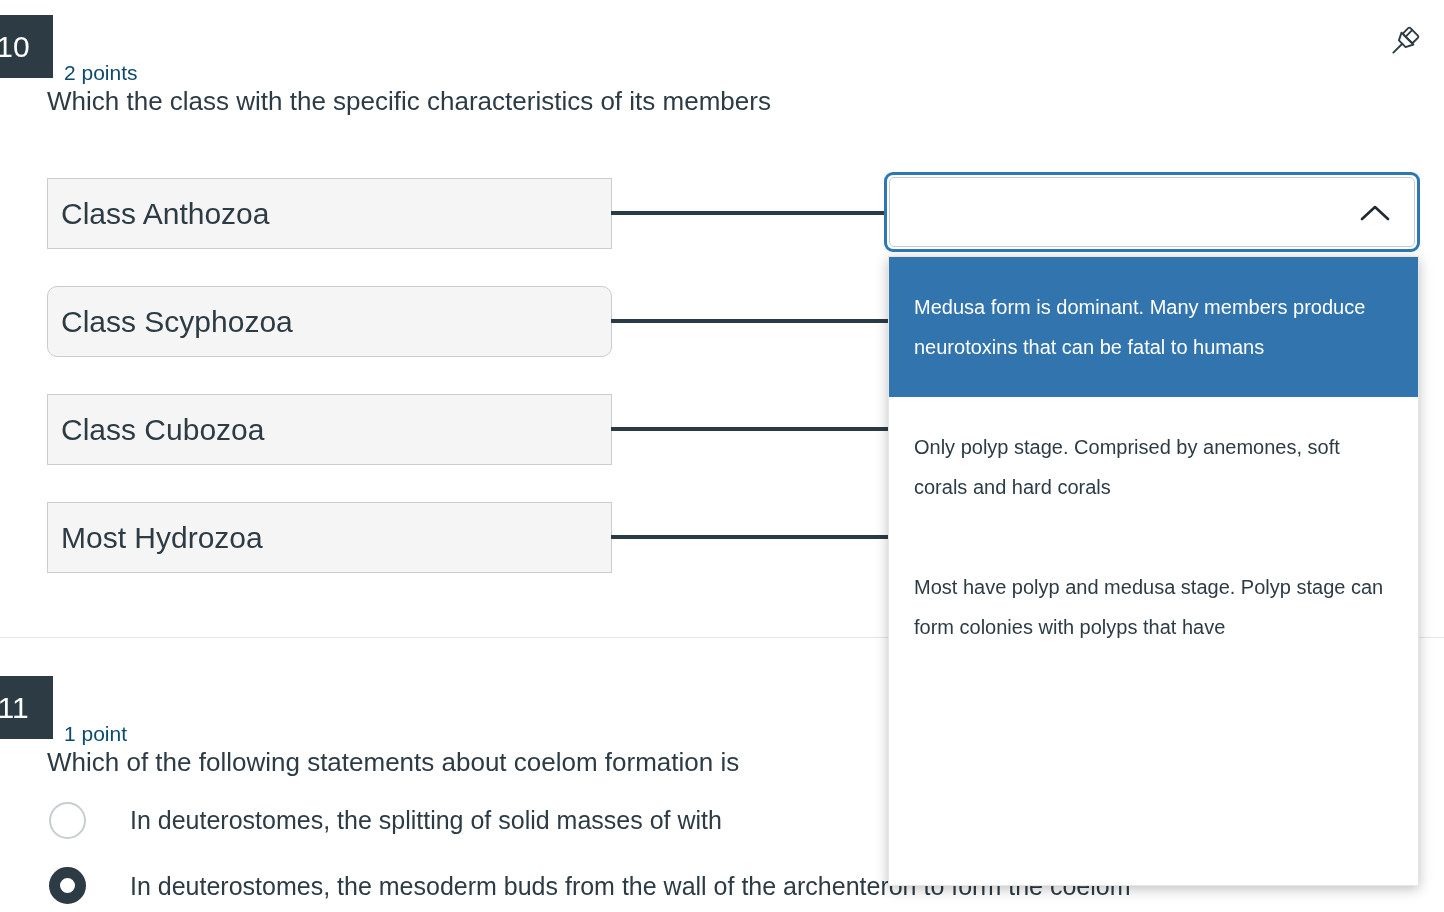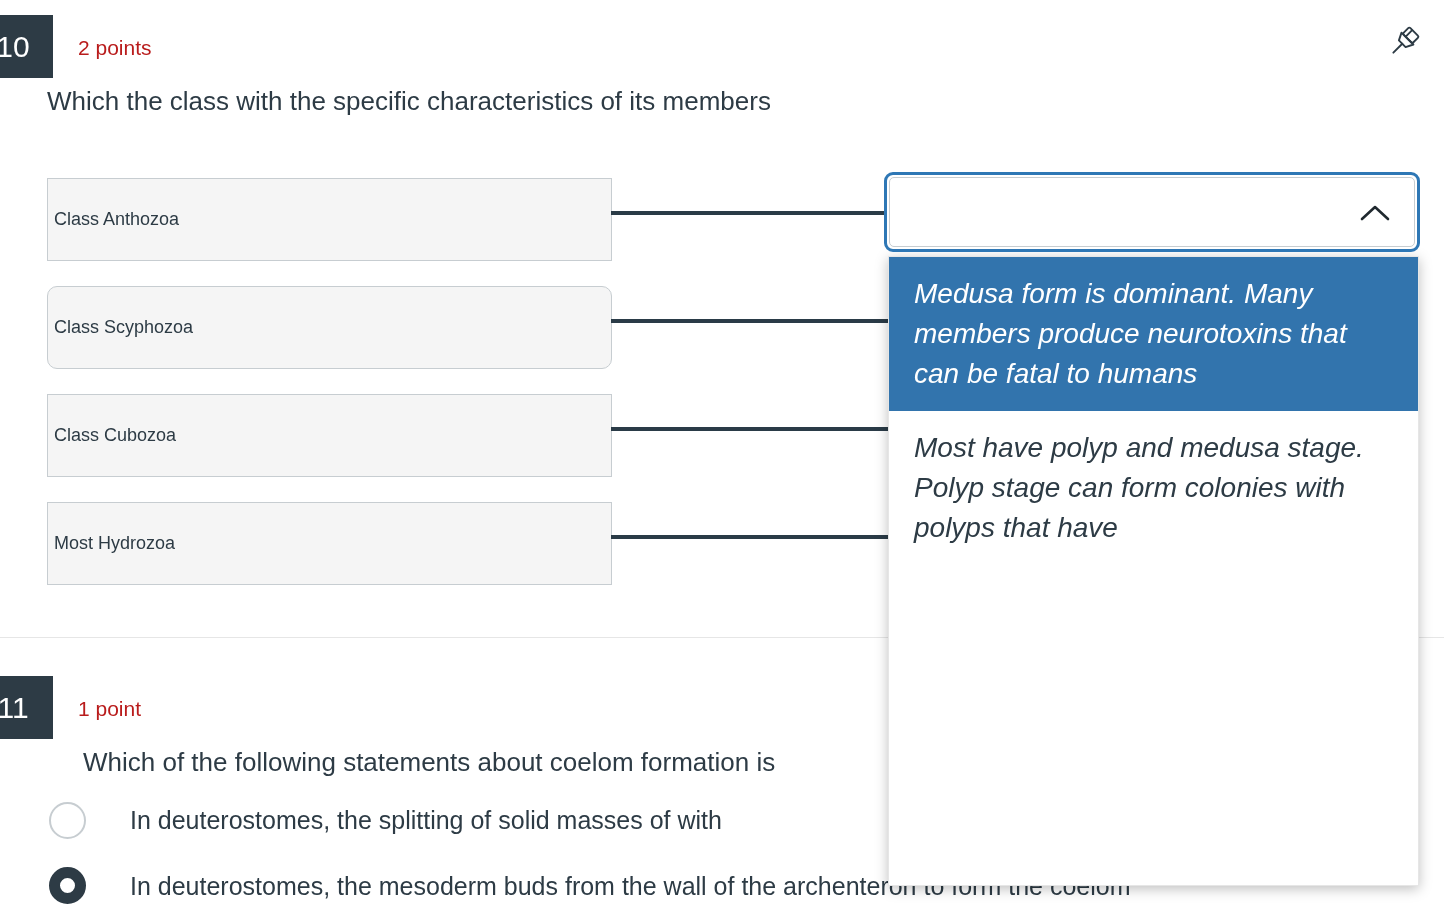--- a/index.html
+++ b/index.html
@@ -7,44 +7,44 @@
   body {
     width:1444px; height:912px; position:relative; overflow:hidden;
     background:#ffffff; color:#2D3B45;
     font-family:"Liberation Sans", sans-serif;
   }
   .badge {
     position:absolute; left:-27px; width:80px; height:63px;
     background:#2D3B45; color:#fff; display:flex; align-items:center;
     justify-content:center; font-size:30px; z-index:1;
   }
-  .points { position:absolute; left:78px; font-size:21px; color:#b91c1c; z-index:1; }
+  .points { position:absolute; left:64px; font-size:21px; color:#0c4a6e; z-index:1;margin-top:25px; }
   .qtitle { position:absolute; left:47px; font-size:26px; color:#2D3B45; white-space:nowrap; z-index:1; }
   .pin { position:absolute; top:22px; right:20px; width:42px; height:42px; z-index:2; cursor:pointer; }
   .match-box {
-    position:absolute; left:47px; width:565px; height:83px;
+    position:absolute; left:47px; width:565px; height:71px;
     background:#F5F5F5; border:1px solid #C7CDD1;
-    display:flex; align-items:center; padding-left:6px; font-size:18px; z-index:1;
+    display:flex; align-items:center; padding-left:13px; font-size:30px; z-index:1;
   }
   .connector { position:absolute; left:611px; width:277px; height:4px; background:#2A3B47; z-index:2; }
   .select-box {
     position:absolute; left:884px; top:172px; width:536px; height:80px;
     border:3px solid #2E77B5; border-radius:9px; background:#fff; z-index:6;
   }
   .select-inner {
     position:absolute; inset:2px; border:1px solid #C7CDD1; border-radius:5px;
     background:#fff; display:flex; align-items:center; padding:0 20px; font-size:25px;
   }
   .select-chevron { position:absolute; right:27px; top:29px; }
   .dropdown {
     position:absolute; left:888px; top:256px; width:531px; height:630px;
     background:#fff; z-index:5; overflow:hidden;
     box-shadow:0 3px 12px rgba(0,0,0,0.25); border:1px solid #E6E6E6;
   }
-  .opt { padding:17px 25px; font-size:28px; line-height:40px; color:#2D3B45; cursor:pointer;font-style:italic; }
+  .opt { padding:30px 25px; font-size:20px; line-height:40px; color:#2D3B45; cursor:pointer; }
   .opt.highlight { background:#3274AD; color:#ffffff; }
   .divider { position:absolute; left:0; top:637px; width:1444px; height:1px; background:#E6E6E6; z-index:0; }
   .radio {
     position:absolute; left:49px; width:37px; height:37px; border-radius:50%;
     background:#fff; z-index:1; cursor:pointer;
   }
   .radio.unselected { border:2px solid #C7CDD1; }
   .radio.selected   { border:11px solid #2D3B45; }
   .radio-label {
     position:absolute; left:130px; font-size:25px; white-space:nowrap; z-index:1; cursor:pointer;
@@ -89,29 +89,30 @@
 
 <div class="select-box">
   <div class="select-inner"></div>
   <svg class="select-chevron" width="30" height="18" viewBox="0 0 30 18">
     <polyline points="2,15 15,3 28,15" fill="none" stroke="#20292F" stroke-width="2.6" stroke-linecap="round" stroke-linejoin="round"></polyline>
   </svg>
 </div>
 
 <div class="dropdown">
   <div class="opt highlight">Medusa form is dominant. Many members produce neurotoxins that can be fatal to humans</div>
+  <div class="opt">Only polyp stage. Comprised by anemones, soft corals and hard corals</div>
   <div class="opt">Most have polyp and medusa stage. Polyp stage can form colonies with polyps that have</div>
 </div>
 
 <div class="divider"></div>
 
 <div class="badge" style="top:676px;">
   <span>11</span>
 </div>
 <div class="points" style="top:697px;">1 point</div>
 
-<div class="qtitle" style="top:747px;margin-left:36px;">Which of the following statements about coelom formation is</div>
+<div class="qtitle" style="top:747px;">Which of the following statements about coelom formation is</div>
 
 <div class="radio unselected" style="top:802px;"></div>
 <div class="radio-label" style="top:806px;">In deuterostomes, the splitting of solid masses of with</div>
 
 <div class="radio selected" style="top:867px;"></div>
 <div class="radio-label" style="top:872px;">In deuterostomes, the mesoderm buds from the wall of the archenteron to form the coelom</div>
 
 </body></html>

